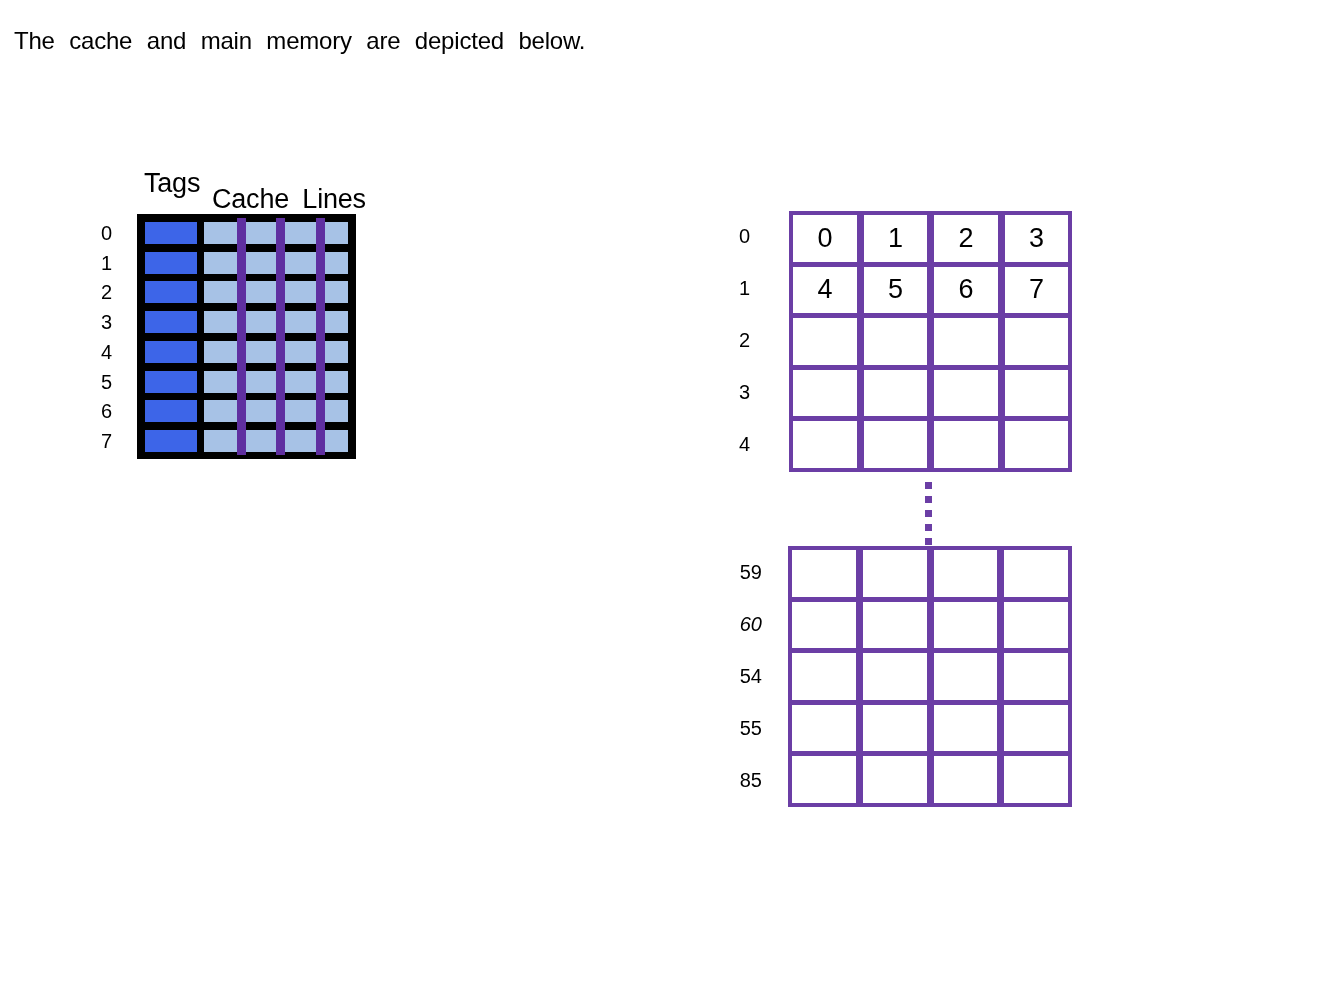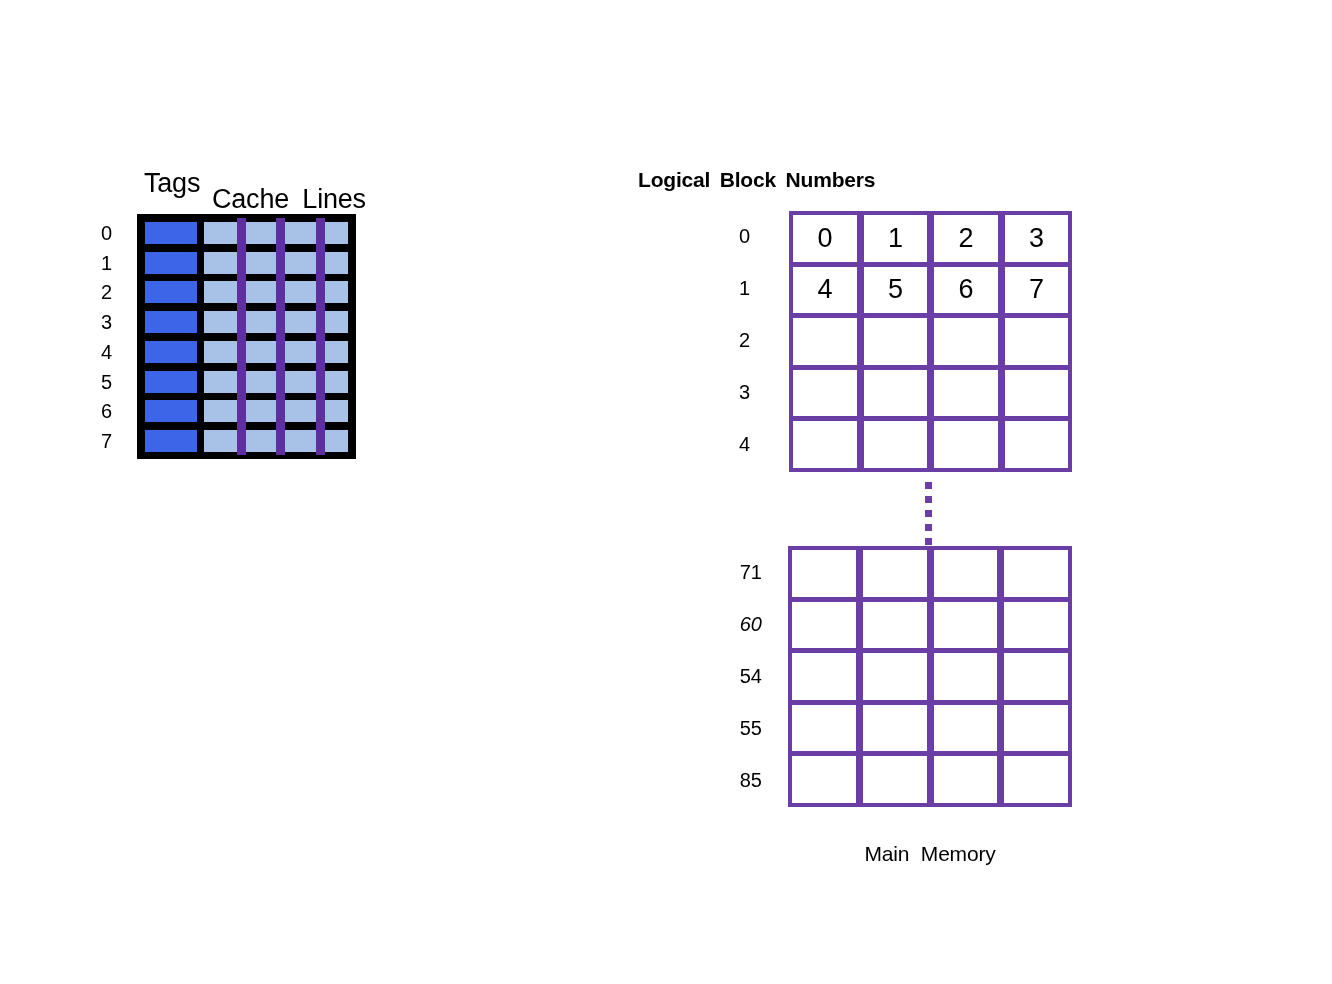--- a/index.html
+++ b/index.html
@@ -108,20 +108,21 @@
     font-size:21px;
     word-spacing:6px;
     letter-spacing:-0.2px;
   }
 </style>
 </head>
 <body>
 
 <div class="canvas" style="--tag-blue: #3D65E8; --line-blue: #A7C2E6; --cache-stripe: #5F2FA0; --mem-purple: #6B3EA5;">
 
+  <div class="title">The cache and main memory are depicted below.</div>
 
   <div class="cache-header tags">Tags</div>
   <div class="cache-header lines">Cache Lines</div>
 
   <div id="cache-row-labels">
       <div class="row-label" style="left: 88px; width: 24px; top: 222px;">0</div>
       <div class="row-label" style="left: 88px; width: 24px; top: 251.7px;">1</div>
       <div class="row-label" style="left: 88px; width: 24px; top: 281.4px;">2</div>
       <div class="row-label" style="left: 88px; width: 24px; top: 311.1px;">3</div>
       <div class="row-label" style="left: 88px; width: 24px; top: 340.8px;">4</div>
@@ -161,31 +162,30 @@
       </div>
       <div class="cache-row" style="top: 215.9px;">
         <div class="cache-tag"></div>
         <div class="cache-line"></div>
       </div>
       <div class="cache-stripe" style="left: 100px;"></div>
       <div class="cache-stripe" style="left: 139px;"></div>
       <div class="cache-stripe" style="left: 179px;"></div>
     </div>
 
-  <div class="mem-header">Logical Block Numbers</div>
 
   <div id="mem-top-labels">
       <div class="row-label" style="left: 710px; width: 40px; top: 225px;">0</div>
       <div class="row-label" style="left: 710px; width: 40px; top: 277px;">1</div>
       <div class="row-label" style="left: 710px; width: 40px; top: 329px;">2</div>
       <div class="row-label" style="left: 710px; width: 40px; top: 381px;">3</div>
       <div class="row-label" style="left: 710px; width: 40px; top: 433px;">4</div>
     </div>
   <div id="mem-bottom-labels">
-      <div class="row-label" style="left: 712px; width: 50px; top: 561px;">71</div>
+      <div class="row-label" style="left: 712px; width: 50px; top: 561px;">59</div>
       <div class="row-label" style="left: 712px; width: 50px; top: 613px; font-style: italic;">60</div>
       <div class="row-label" style="left: 712px; width: 50px; top: 665px;">54</div>
       <div class="row-label" style="left: 712px; width: 50px; top: 717px;">55</div>
       <div class="row-label" style="left: 712px; width: 50px; top: 769px;">85</div>
     </div>
 
   <div class="mem-grid top" id="mem-top-grid">
       <div class="mem-cell">0</div>
       <div class="mem-cell">1</div>
       <div class="mem-cell">2</div>
@@ -230,15 +230,14 @@
       <div class="mem-cell"></div>
       <div class="mem-cell"></div>
       <div class="mem-cell"></div>
       <div class="mem-cell"></div>
       <div class="mem-cell"></div>
       <div class="mem-cell"></div>
       <div class="mem-cell"></div>
       <div class="mem-cell"></div>
     </div>
 
-  <div class="mem-footer">Main Memory</div>
 
 </div>
 
 </body></html>

